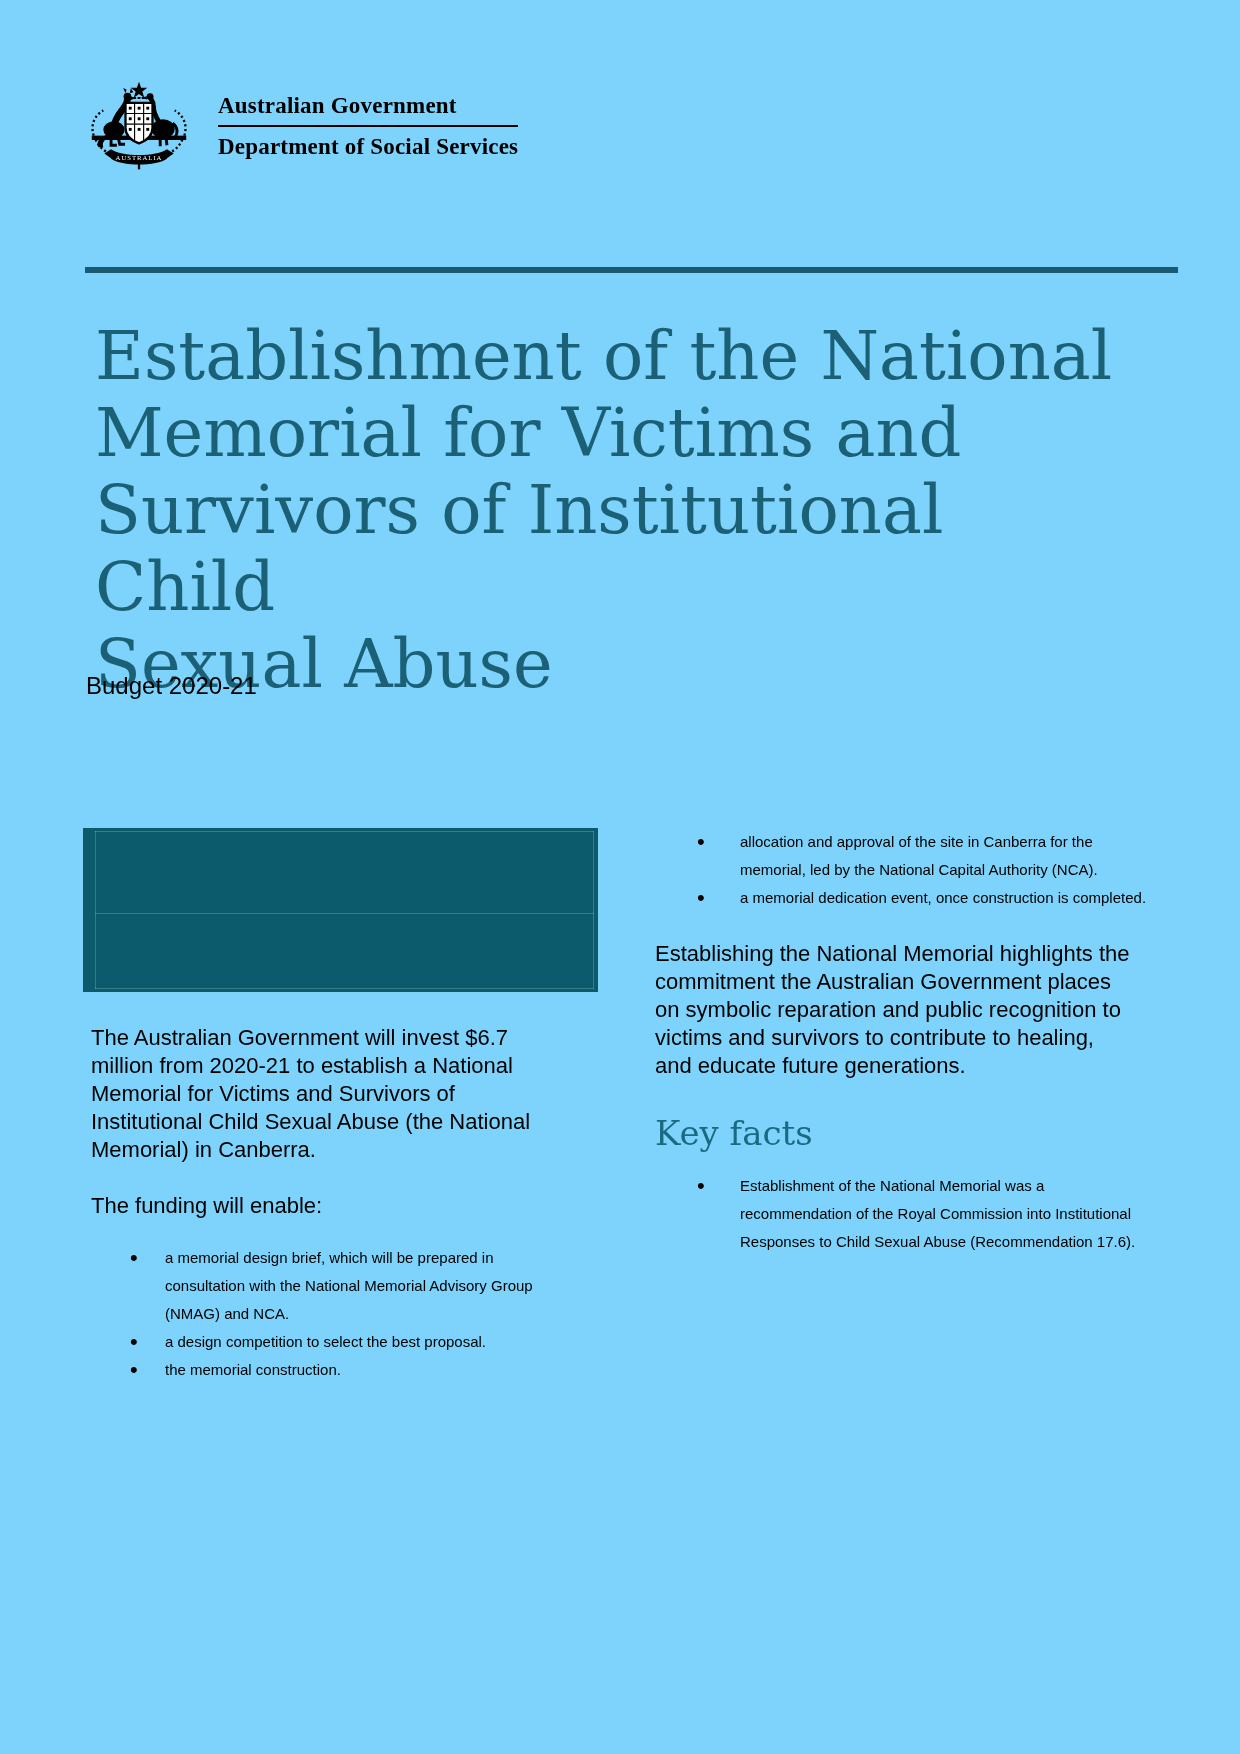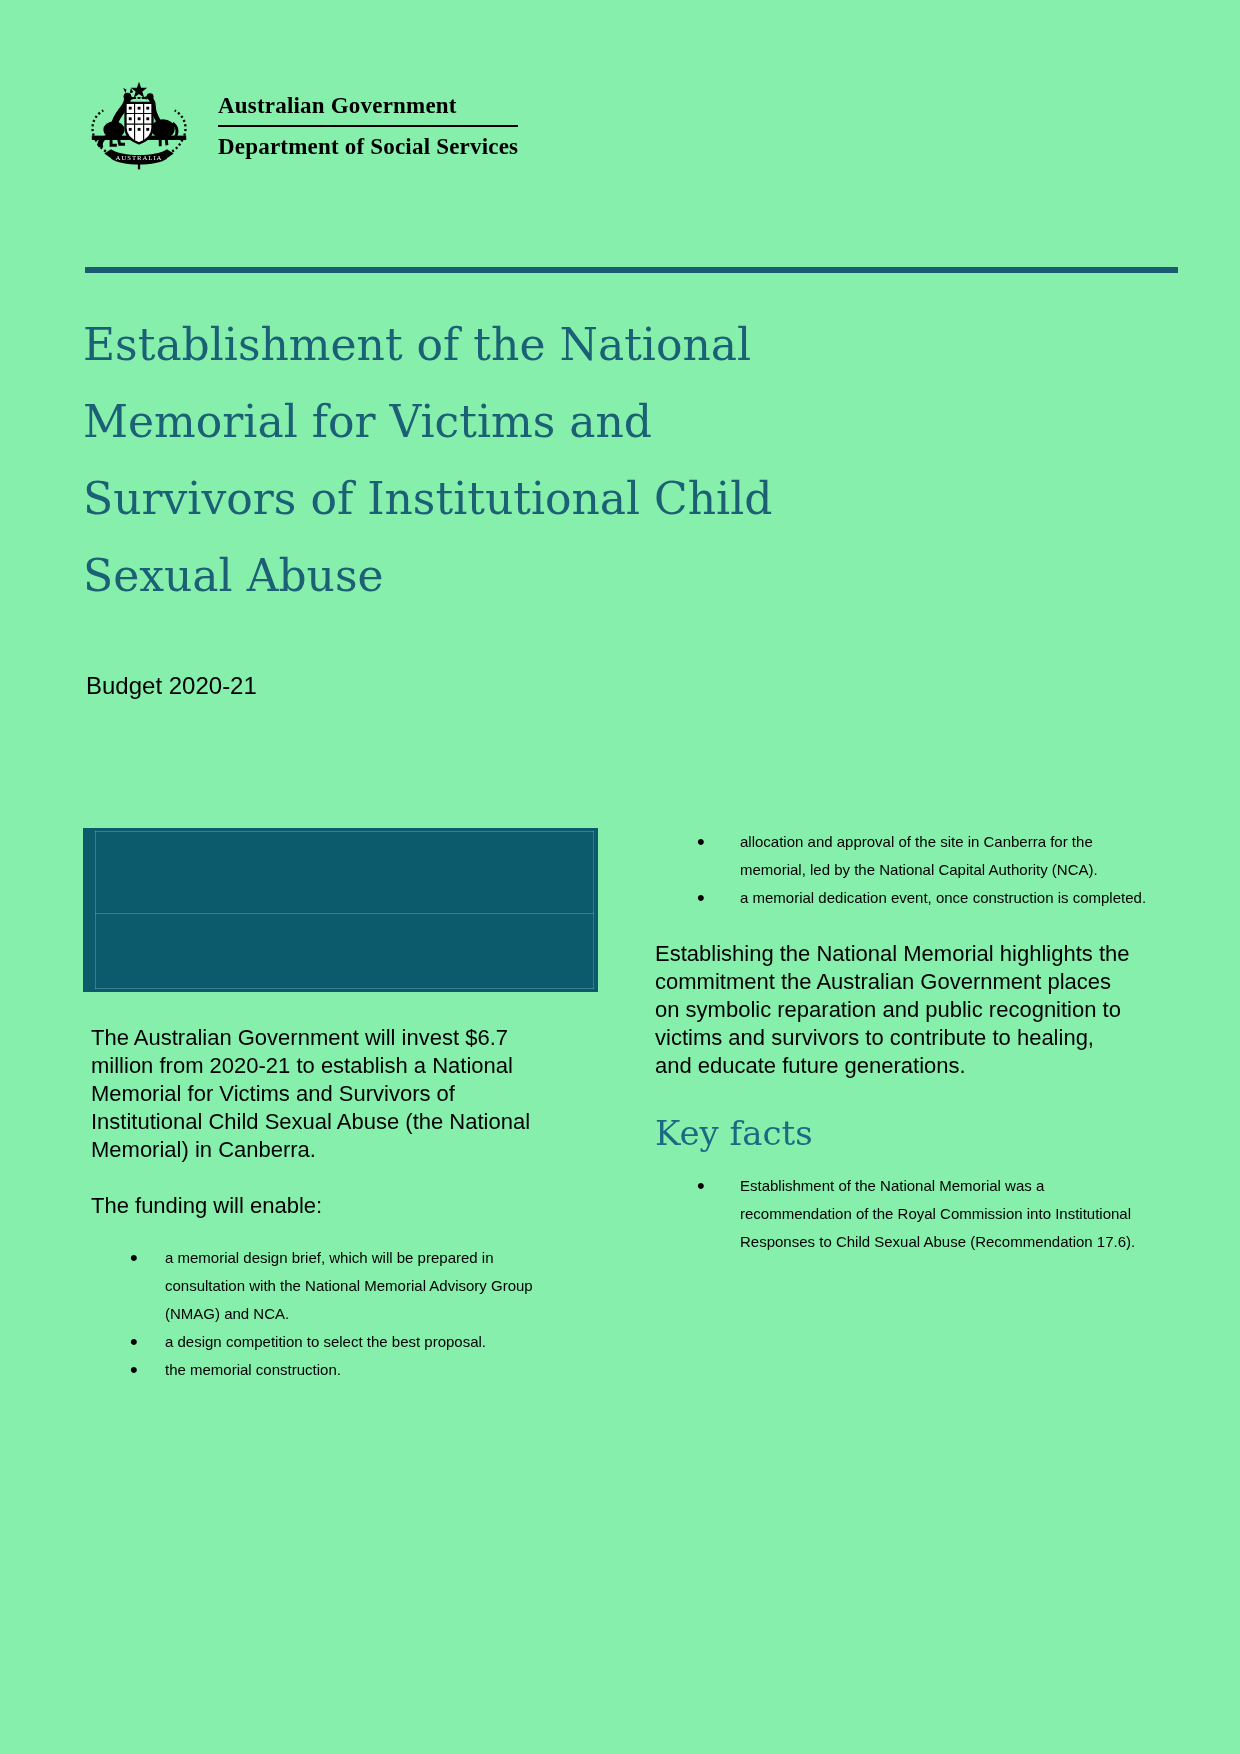--- a/index.html
+++ b/index.html
@@ -1,33 +1,33 @@
 <!DOCTYPE html>
 <html><head>
 <meta charset="utf-8">
 <style>
   html,body { margin:0; padding:0; background:#ffffff; }
   body { width:1240px; height:1754px; font-family:"Liberation Sans", sans-serif; color:#000; }
-  .page { position:relative; width:1240px; height:1754px; background:#86efac; overflow:hidden; }
+  .page { position:relative; width:1240px; height:1754px; background:#7dd3fc; overflow:hidden; }
 
   
   .header { position:absolute; top:80px; left:86px; display:flex; align-items:center; gap:26px; }
   .crest { width:106px; height:92px; flex:0 0 auto; }
   .wordmark { font-family:"Liberation Serif", serif; font-weight:bold; color:#000; }
   .wordmark .gov  { font-size:23px; line-height:26px; letter-spacing:.2px; }
   .wordmark .sep  { height:2px; background:#000; margin:6px 0 7px 0; }
   .wordmark .dept { font-size:23px; line-height:26px; letter-spacing:.2px; }
 
   
   .rule { position:absolute; top:267px; left:85px; width:1093px; height:6px; background:#1B5A71; }
 
   
   .doc-title { position:absolute; top:306px; left:83px; width:1040px;
                font-family:"DejaVu Serif", serif; font-weight:normal;
-               font-size:44px; line-height:77px; color:#1C6076; margin:0; }
+               font-size:67px; line-height:77px; color:#1C6076; margin:12px; }
   .doc-title span { display:block; }
 
   .doc-subtitle { position:absolute; top:672px; left:86px; font-size:24px; line-height:28px; color:#000; }
 
   
   .columns { position:absolute; top:828px; left:83px; width:1075px; display:flex; gap:57px; align-items:flex-start; }
   .col-left  { width:515px; flex:0 0 auto; }
   .col-right { width:503px; flex:0 0 auto; }
 
   

